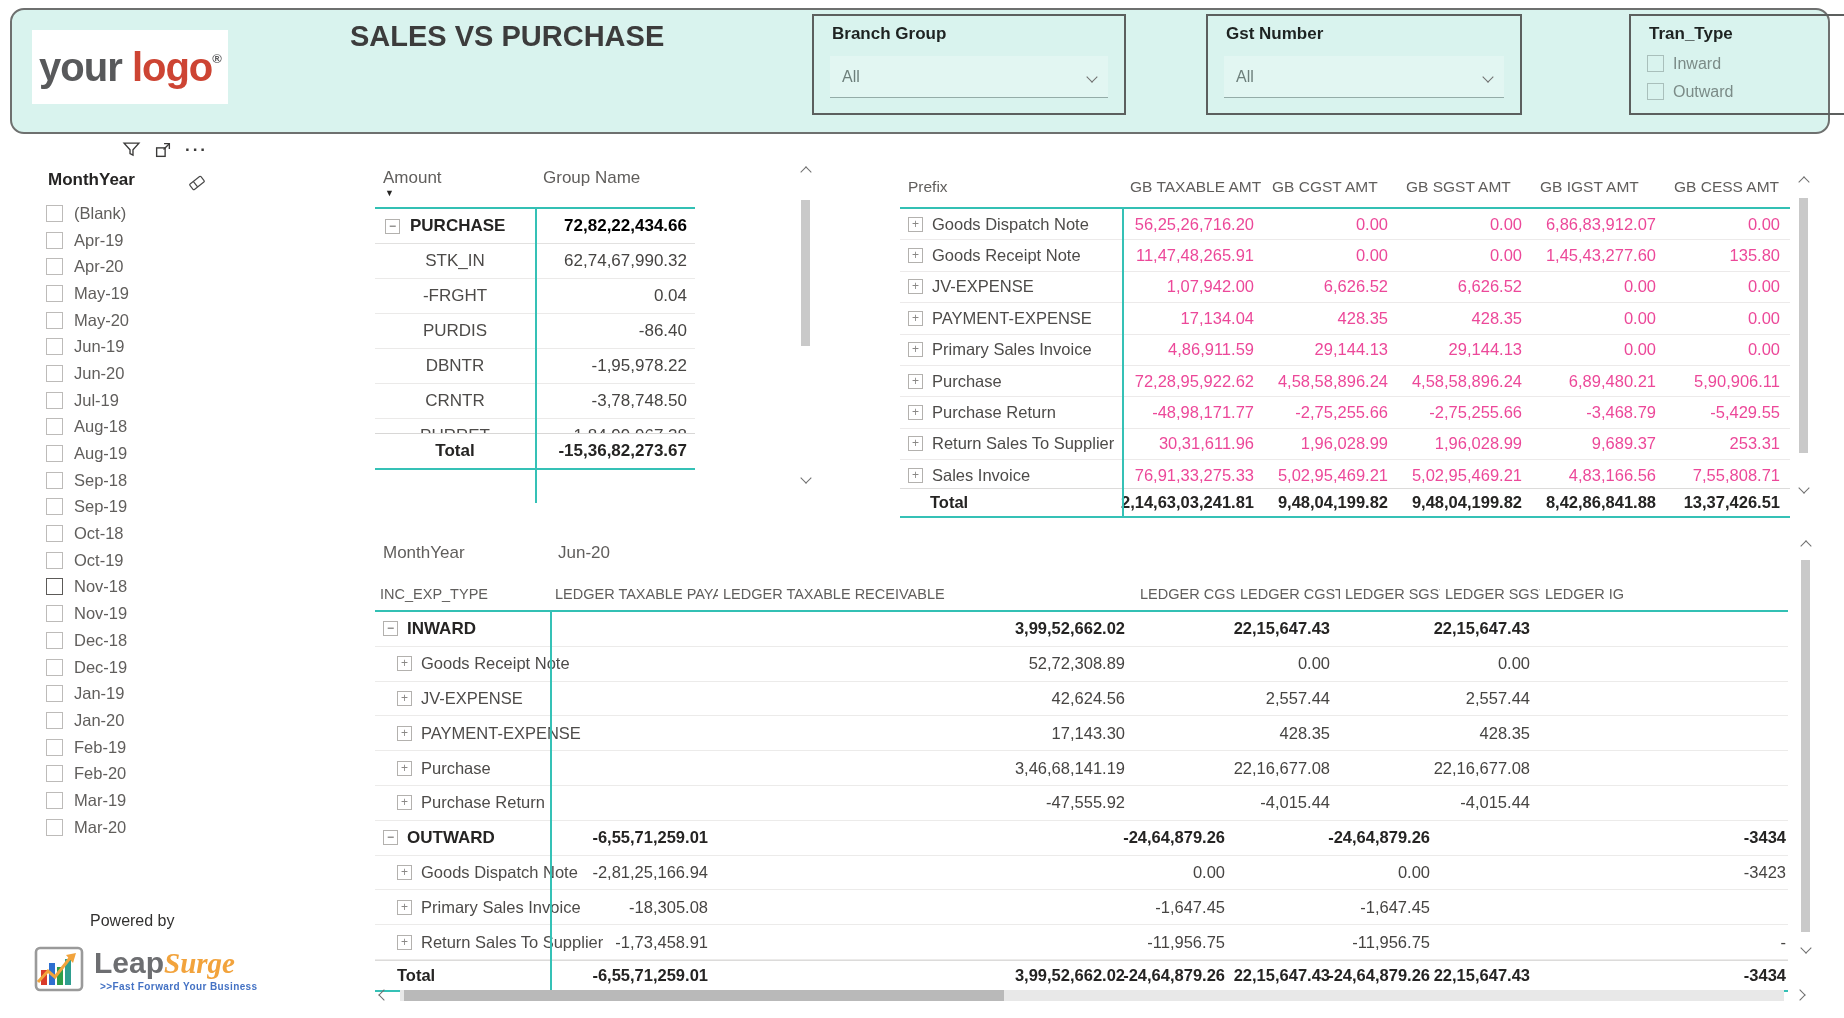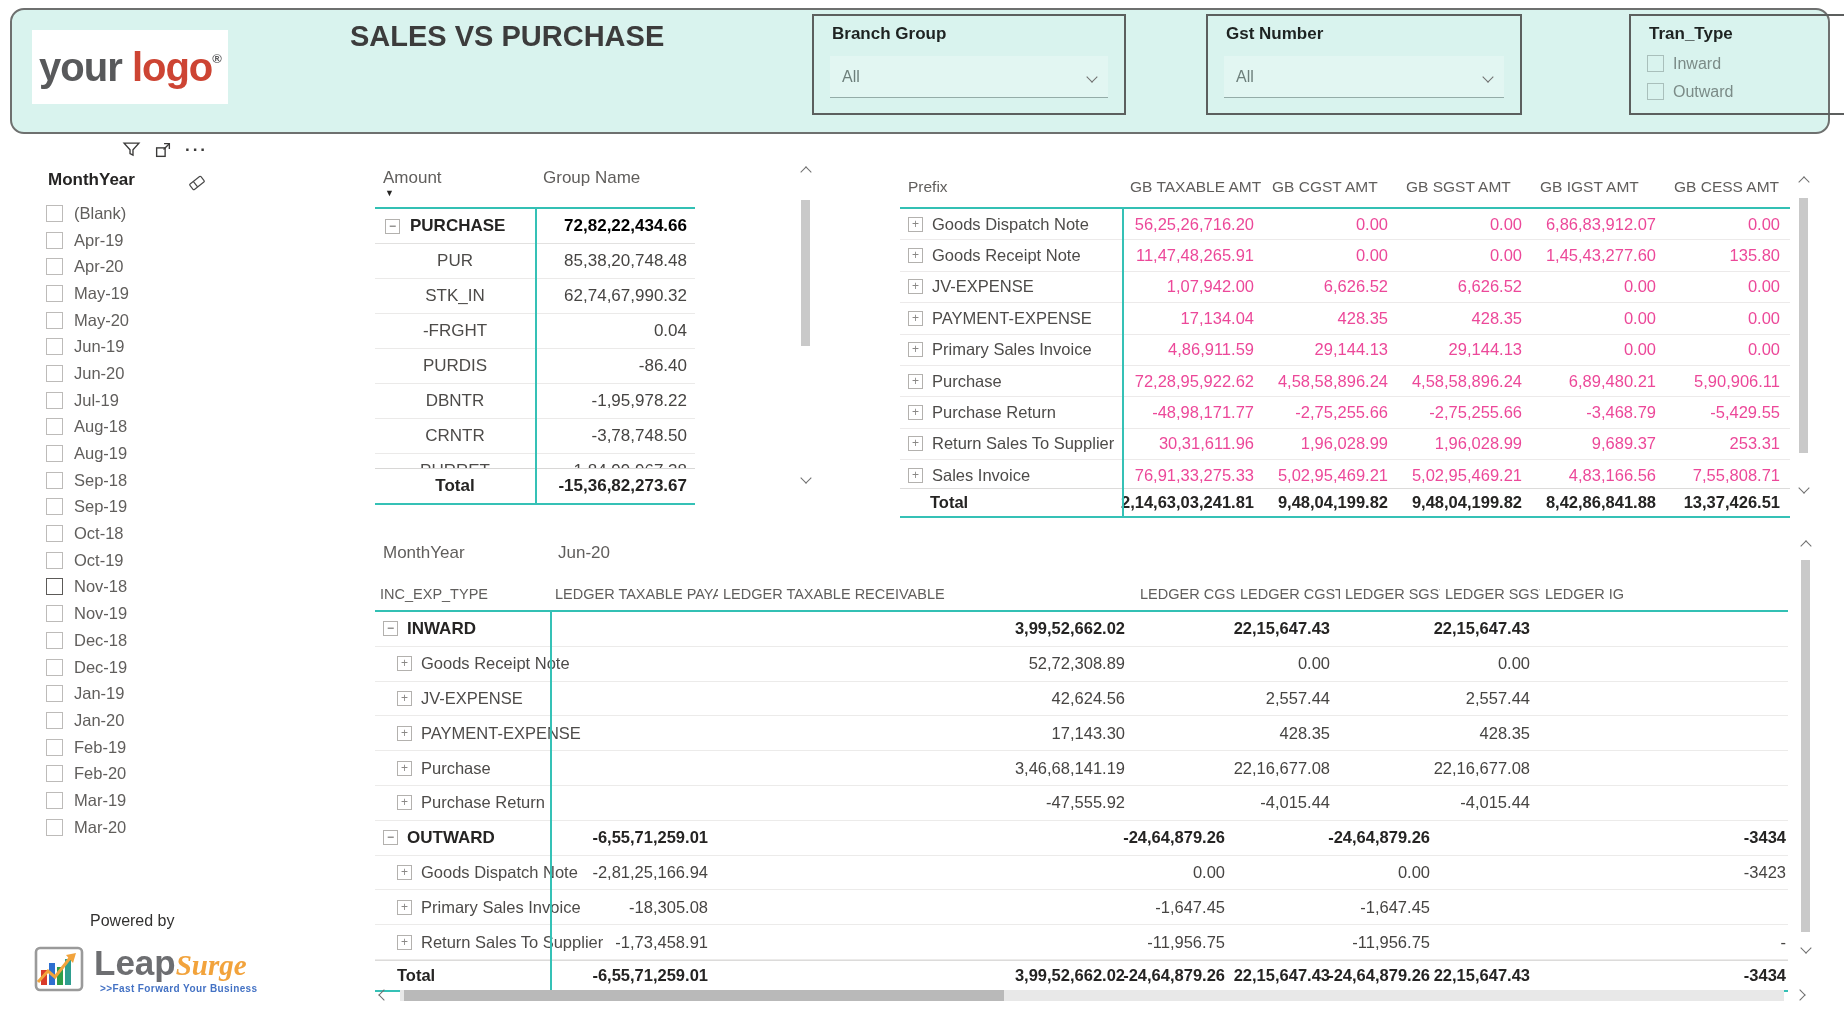--- a/index.html
+++ b/index.html
@@ -41,21 +41,21 @@
   .eraser{position:absolute;left:186px;top:172px;}
   #sl-list{position:absolute;left:46px;top:200px;width:210px;}
   .sl-item{height:26.7px;display:flex;align-items:center;gap:11px;}
   .cb{width:17px;height:17px;border:1px solid #bdbbb9;background:#fff;box-sizing:border-box;flex:0 0 auto;}
   .sl-item.focused .cb{border:1.5px solid #5c5a58;}
   .sl-label{font-size:16.5px;color:#605e5c;white-space:nowrap;}
   .powered{position:absolute;left:90px;top:912px;font-size:16px;color:#323130;}
   .brand{position:absolute;left:34px;top:946px;display:flex;align-items:flex-start;gap:8px;}
   .brand-textwrap{display:flex;flex-direction:column;margin-top:2px;}
   .brand-line{white-space:nowrap;line-height:30px;}
-  .brand-leap{font-size:35px;font-weight:bold;color:#6d6e71;}
+  .brand-leap{font-size:30px;font-weight:bold;color:#6d6e71;}
   .brand-surge{font-size:29px;font-weight:bold;font-style:italic;color:#f2a33c;font-family:"Liberation Serif",serif;}
   .brand-tag{font-size:10px;color:#4472c4;font-weight:bold;letter-spacing:0.4px;margin-top:-2px;padding-left:6px;}
 
   
   .exp{width:15px;height:15px;border:1px solid #b3b1ae;color:#8a8886;font-size:12px;line-height:13px;
        text-align:center;background:#fff;box-sizing:border-box;flex:0 0 auto;}
   .teal-vline{position:absolute;width:2px;background:#35c1b6;}
   .vscroll{position:absolute;width:14px;}
   .sarrow{position:absolute;left:3px;}
   .sthumb{position:absolute;left:2px;width:9px;background:#c9c9c9;}
@@ -306,26 +306,20 @@
     <div id="gt-body">
         <div class="gt-row bold">
           <div class="gt-name">
             <span class="exp">−</span>
             <span>PURCHASE</span>
           </div>
           <div class="gt-amt">72,82,22,434.66</div>
         </div>
         <div class="gt-row">
           <div class="gt-name">
-            <span>PUR</span>
-          </div>
-          <div class="gt-amt">85,38,20,748.48</div>
-        </div>
-        <div class="gt-row">
-          <div class="gt-name">
             <span>STK_IN</span>
           </div>
           <div class="gt-amt">62,74,67,990.32</div>
         </div>
         <div class="gt-row">
           <div class="gt-name">
             <span>-FRGHT</span>
           </div>
           <div class="gt-amt">0.04</div>
         </div>

